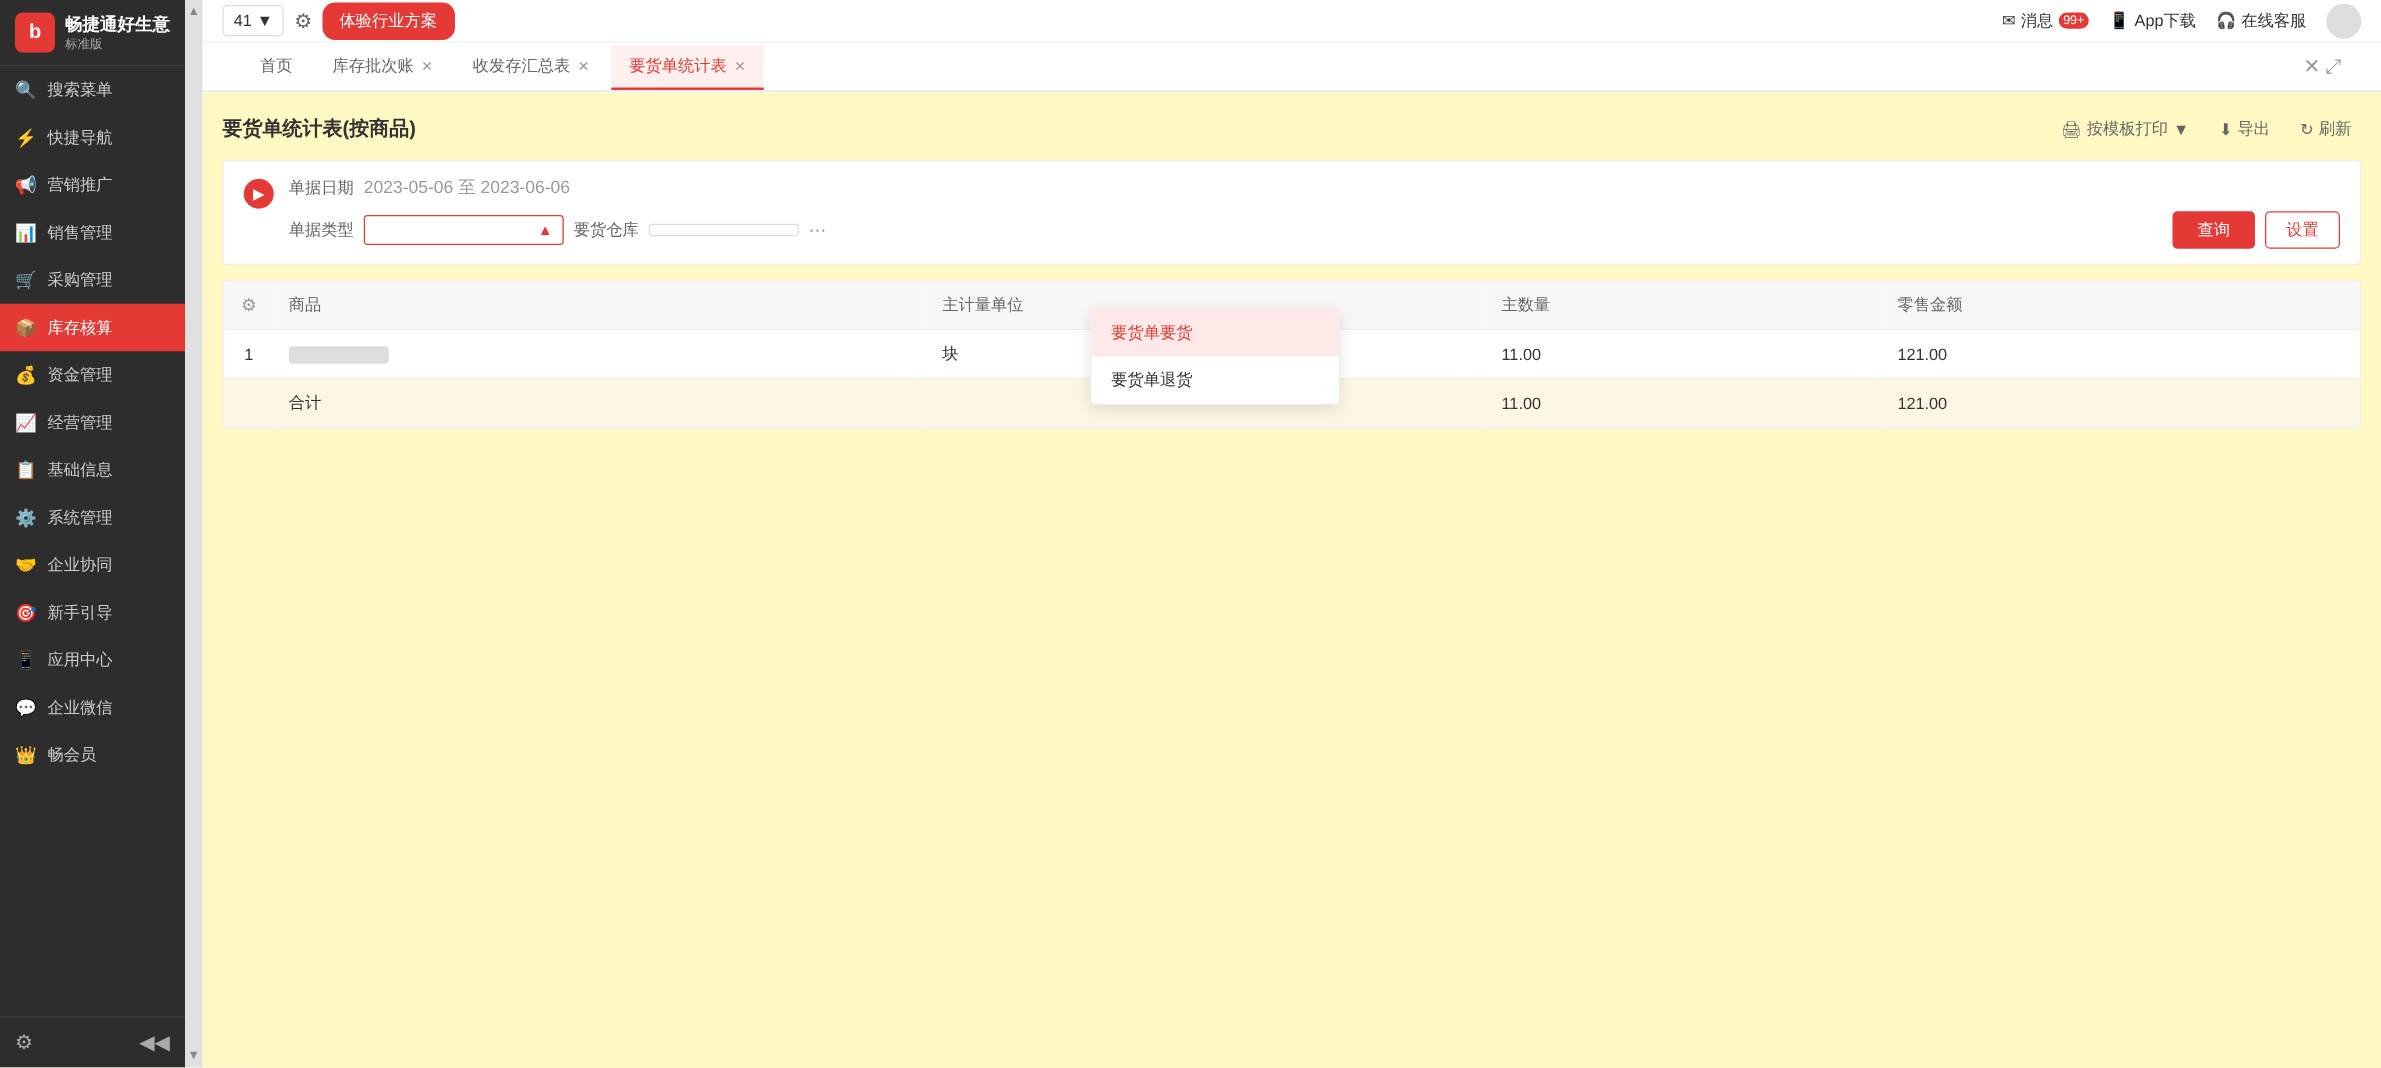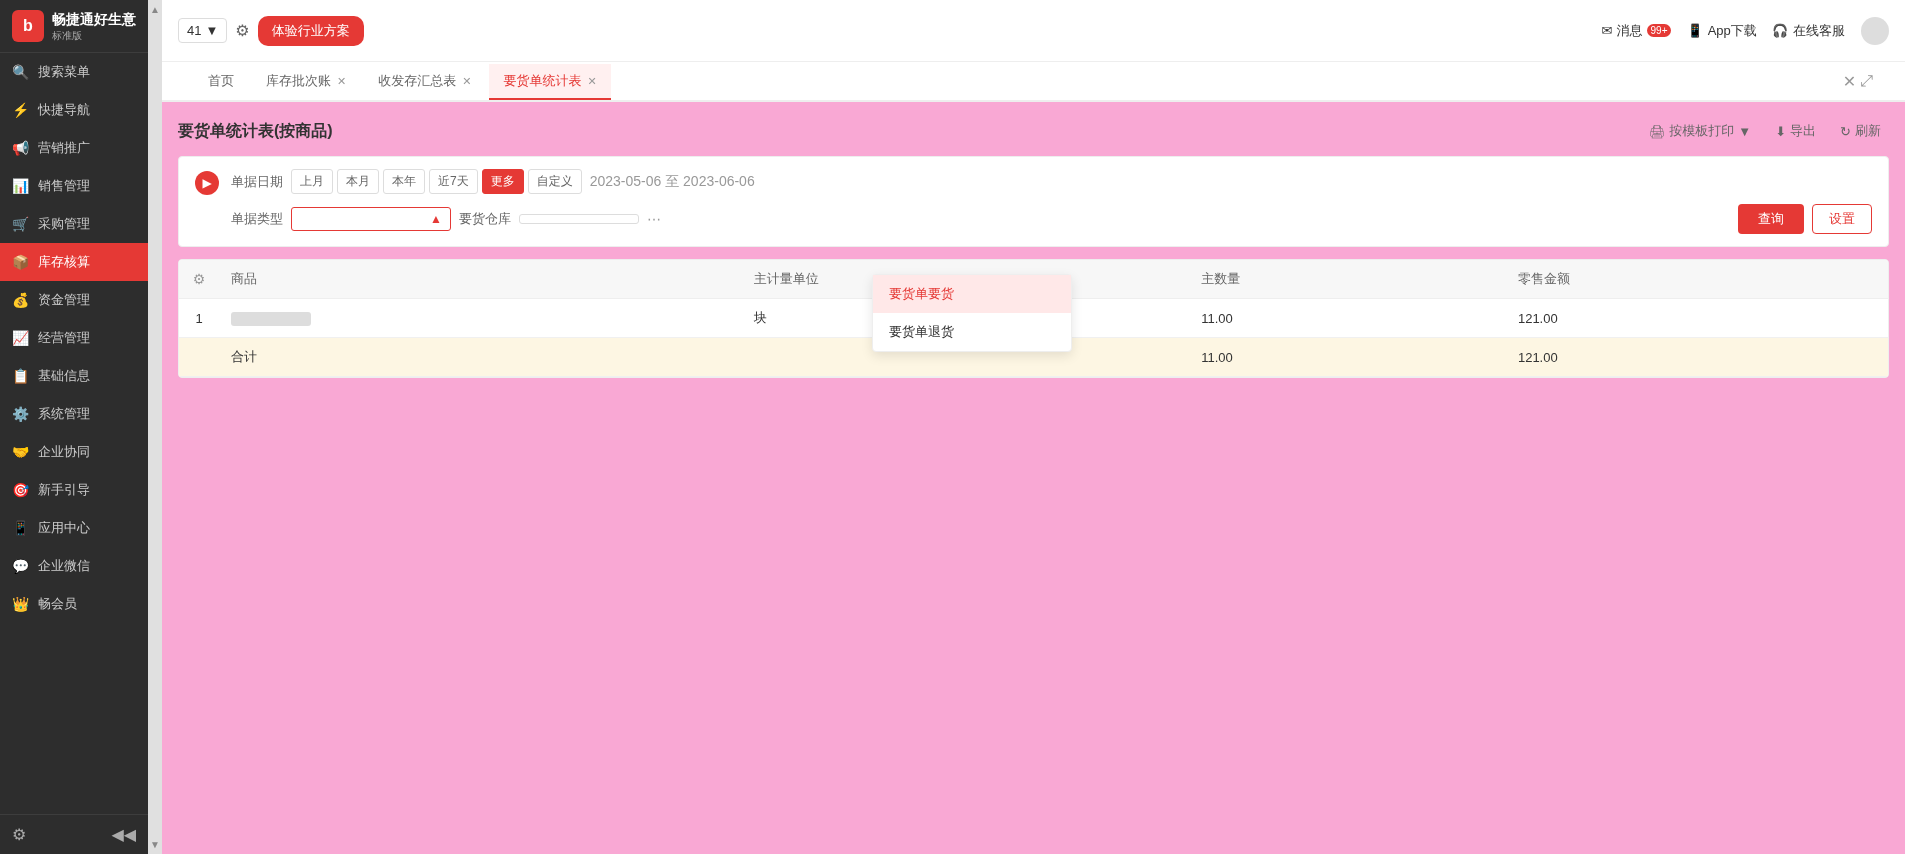--- a/index.html
+++ b/index.html
@@ -53,21 +53,21 @@
     .sidebar-bottom-icon { color: #aaa; cursor: pointer; font-size: 16px; }
     .sidebar-collapse-btn { color: #aaa; cursor: pointer; font-size: 16px; display: flex; align-items: center; gap: 4px; }
 
     
     .main-area { flex: 1; display: flex; flex-direction: column; overflow: hidden; }
 
     
     .top-header {
       background: #fff;
       display: flex; align-items: center; justify-content: space-between;
-      padding: 0 16px; height: 62px; border-bottom: 1px solid #eee;
+      padding: 0 16px; height: 34px; border-bottom: 1px solid #eee;
       flex-shrink: 0;
     }
     .header-left { display: flex; align-items: center; gap: 8px; }
     .store-select {
       display: flex; align-items: center; gap: 4px;
       border: 1px solid #ddd; border-radius: 4px; padding: 4px 8px;
       cursor: pointer; font-size: 13px; color: #333;
     }
     .gear-btn { color: #666; cursor: pointer; font-size: 16px; }
     .trial-btn {
@@ -93,21 +93,21 @@
       padding: 8px 14px; cursor: pointer; font-size: 13px; color: #666;
       border-bottom: 2px solid transparent; margin-bottom: -2px;
       white-space: nowrap;
     }
     .tab-item.active { color: #e53935; border-bottom-color: #e53935; background: #fff0f0; }
     .tab-item .close-btn { font-size: 11px; color: #999; margin-left: 2px; }
     .tab-close-all { margin-left: auto; font-size: 16px; color: #999; cursor: pointer; }
     .tab-expand-btn { font-size: 16px; color: #999; cursor: pointer; }
 
     
-    .content-area { flex: 1; overflow: auto; padding: 16px; background: #f9a8d4; position: relative; }
+    .content-area { flex: 1; overflow: auto; padding: 16px; background: #fef9c3; position: relative; }
 
     .page-header {
       display: flex; align-items: center; justify-content: space-between;
       margin-bottom: 12px;
     }
     .page-title { font-size: 16px; font-weight: bold; color: #333; }
     .page-actions { display: flex; align-items: center; gap: 8px; }
     .action-btn {
       display: flex; align-items: center; gap: 4px;
       color: #666; font-size: 13px; cursor: pointer; padding: 4px 8px;
@@ -360,28 +360,20 @@
       </div>
     </div>
 
     <div class="filter-card">
       <div class="filter-expand-btn">▶</div>
 
       <div style="display:flex; flex-direction:column; gap:10px; flex:1;">
 
         <div class="filter-row">
           <span class="filter-label">单据日期</span>
-          <div class="date-quick-btns">
-            <button class="date-btn">上月</button>
-            <button class="date-btn">本月</button>
-            <button class="date-btn">本年</button>
-            <button class="date-btn">近7天</button>
-            <button class="date-btn more">更多</button>
-            <button class="date-btn">自定义</button>
-          </div>
           <span class="date-range-text">2023-05-06 至 2023-06-06</span>
         </div>
 
         <div class="filter-row">
           <span class="filter-label">单据类型</span>
           <div class="filter-select">
             <span class="filter-select-text"></span>
             <span class="filter-select-arrow">▲</span>
           </div>
           <span class="filter-label">要货仓库</span>

